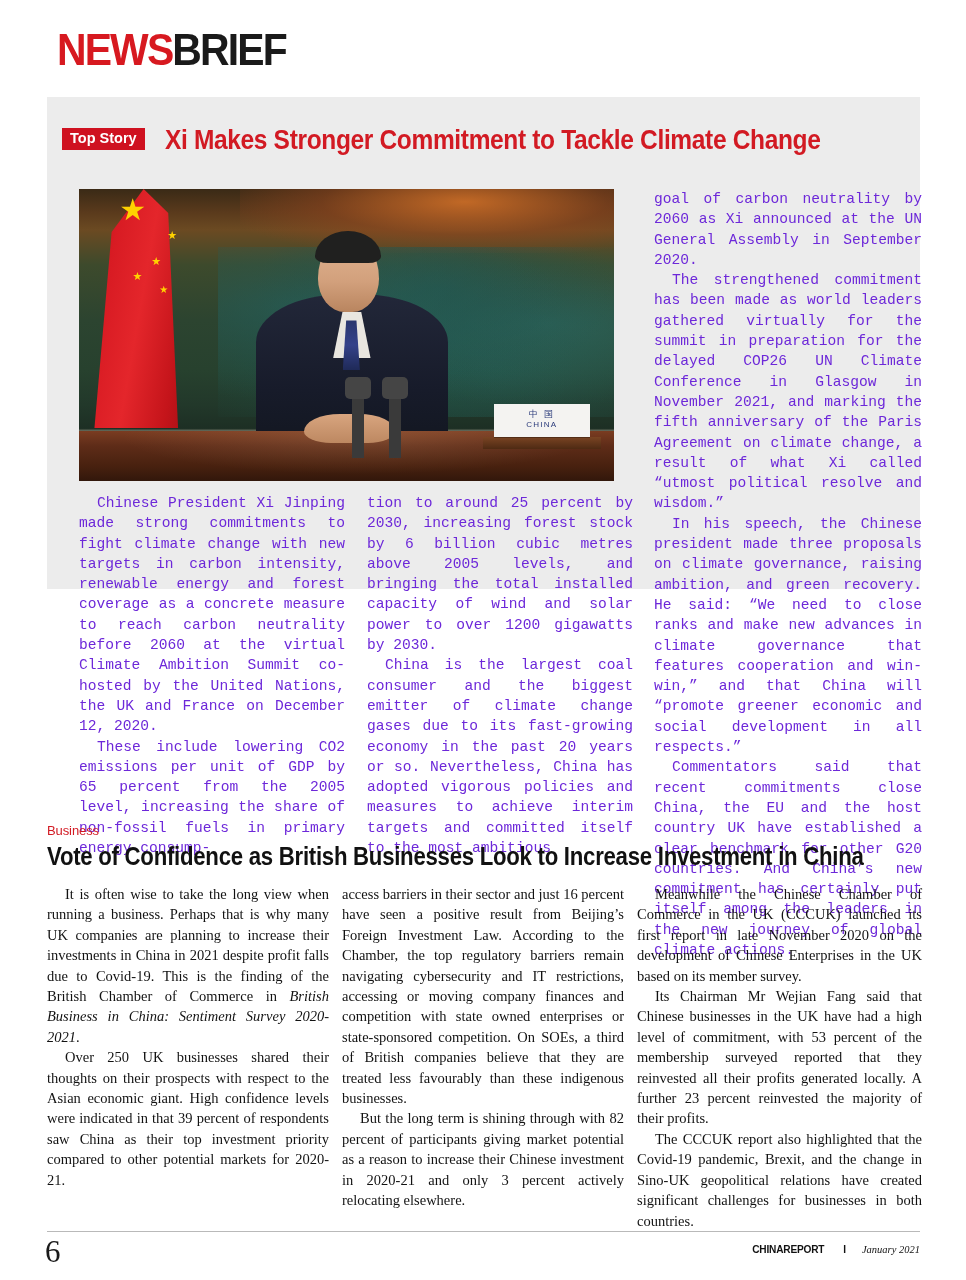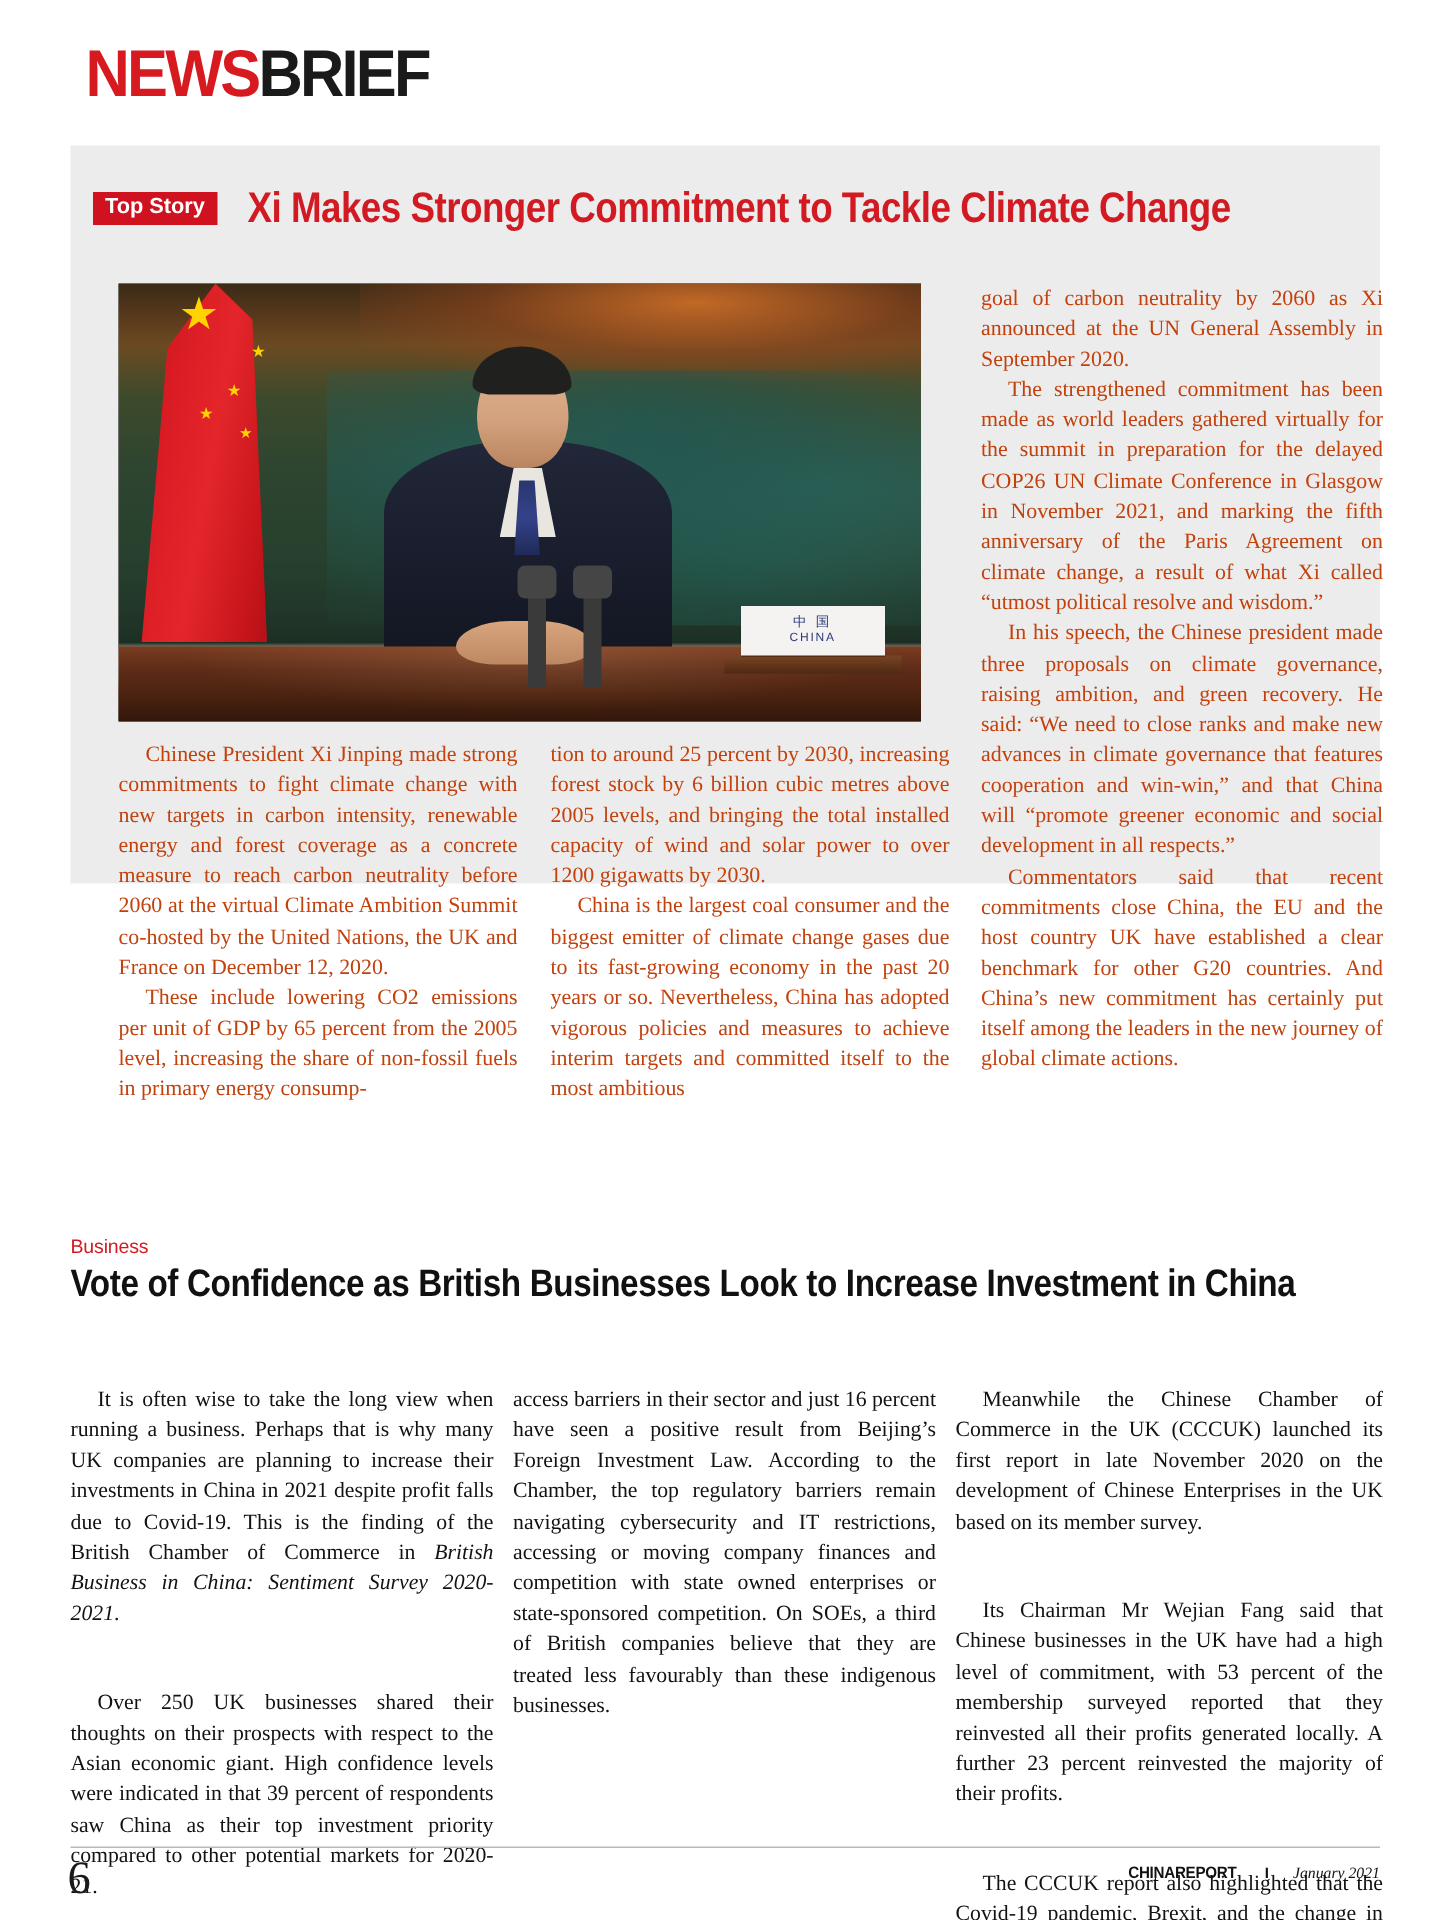--- a/index.html
+++ b/index.html
@@ -176,25 +176,25 @@
   
   .top-cols {
     position: absolute;
     left: 32px;
     top: 92px;
     width: 841px;
   }
   .col {
     position: absolute;
     width: 266px;
-    font-family: Liberation Serif, serif;
+    font-family: Liberation Mono, monospace;
     font-size: 14.6px;
     line-height: 20.3px;
     text-align: justify;
-    color: #c2410c;
+    color: #6d28d9;
     hyphens: manual;
   }
   .col p { text-indent: 18px; }
   .col p.noindent { text-indent: 0; }
 
   #tc1 { left: 0px;   top: 304px; }
   #tc2 { left: 288px; top: 304px; }
   #tc3 { left: 575px; top: 0px; width: 268px; }
 
   
@@ -226,21 +226,21 @@
   .biz-cols { position: absolute; left: 47px; top: 884px; width: 873px; }
   .bcol {
     position: absolute;
     width: 282px;
     font-family: "Liberation Serif", serif;
     font-size: 14.5px;
     line-height: 20.4px;
     text-align: justify;
     color: #121212;
   }
-  .bcol p { text-indent: 18px; margin-top: 39px; }
+  .bcol p { text-indent: 18px; }
   .bcol i { font-style: italic; }
   #bc1 { left: 0px; }
   #bc2 { left: 295px; }
   #bc3 { left: 590px; width: 285px; }
 
   
   .footer-rule {
     position: absolute;
     left: 47px;
     top: 1231px;
@@ -340,20 +340,21 @@
 <div class="kicker">Business</div>
 <div class="biz-headline">Vote of Confidence as British Businesses Look to Increase Investment in China</div>
 
 <div class="biz-cols">
   <div class="bcol" id="bc1">
     <p><span>It is often wise to take the long view when running a business. Perhaps that is why many UK companies are planning to increase their investments in China in 2021 despite profit falls due to Covid-19. This is the finding of the British Chamber of Commerce in </span><i>British Business in China: Sentiment Survey 2020-2021</i><span>.</span></p>
     <p>Over 250 UK businesses shared their thoughts on their prospects with respect to the Asian economic giant. High confidence levels were indicated in that 39 percent of respondents saw China as their top investment priority compared to other potential markets for 2020-21.</p>
   </div>
   <div class="bcol" id="bc2">
     <p class="noindent" style="text-indent:0">access barriers in their sector and just 16 percent have seen a positive result from Beijing’s Foreign Investment Law. According to the Chamber, the top regulatory barriers remain navigating cybersecurity and IT restrictions, accessing or moving company finances and competition with state owned enterprises or state-sponsored competition. On SOEs, a third of British companies believe that they are treated less favourably than these indigenous businesses.</p>
+    <p>But the long term is shining through with 82 percent of participants giving market potential as a reason to increase their Chinese investment in 2020-21 and only 3 percent actively relocating elsewhere.</p>
   </div>
   <div class="bcol" id="bc3">
     <p>Meanwhile the Chinese Chamber of Commerce in the UK (CCCUK) launched its first report in late November 2020 on the development of Chinese Enterprises in the UK based on its member survey.</p>
     <p>Its Chairman Mr Wejian Fang said that Chinese businesses in the UK have had a high level of commitment, with 53 percent of the membership surveyed reported that they reinvested all their profits generated locally. A further 23 percent reinvested the majority of their profits.</p>
     <p>The CCCUK report also highlighted that the Covid-19 pandemic, Brexit, and the change in Sino-UK geopolitical relations have created significant challenges for businesses in both countries.</p>
   </div>
 </div>
 
 <div class="footer-rule"></div>
 <div class="page-num">6</div>

